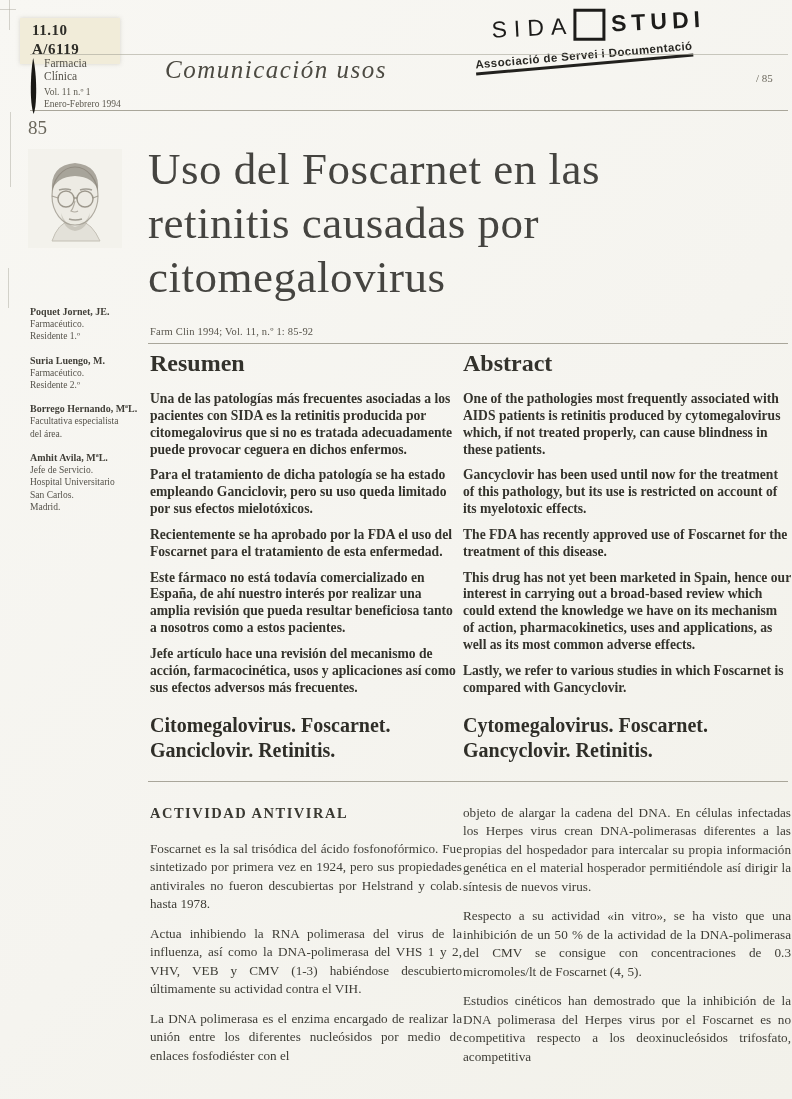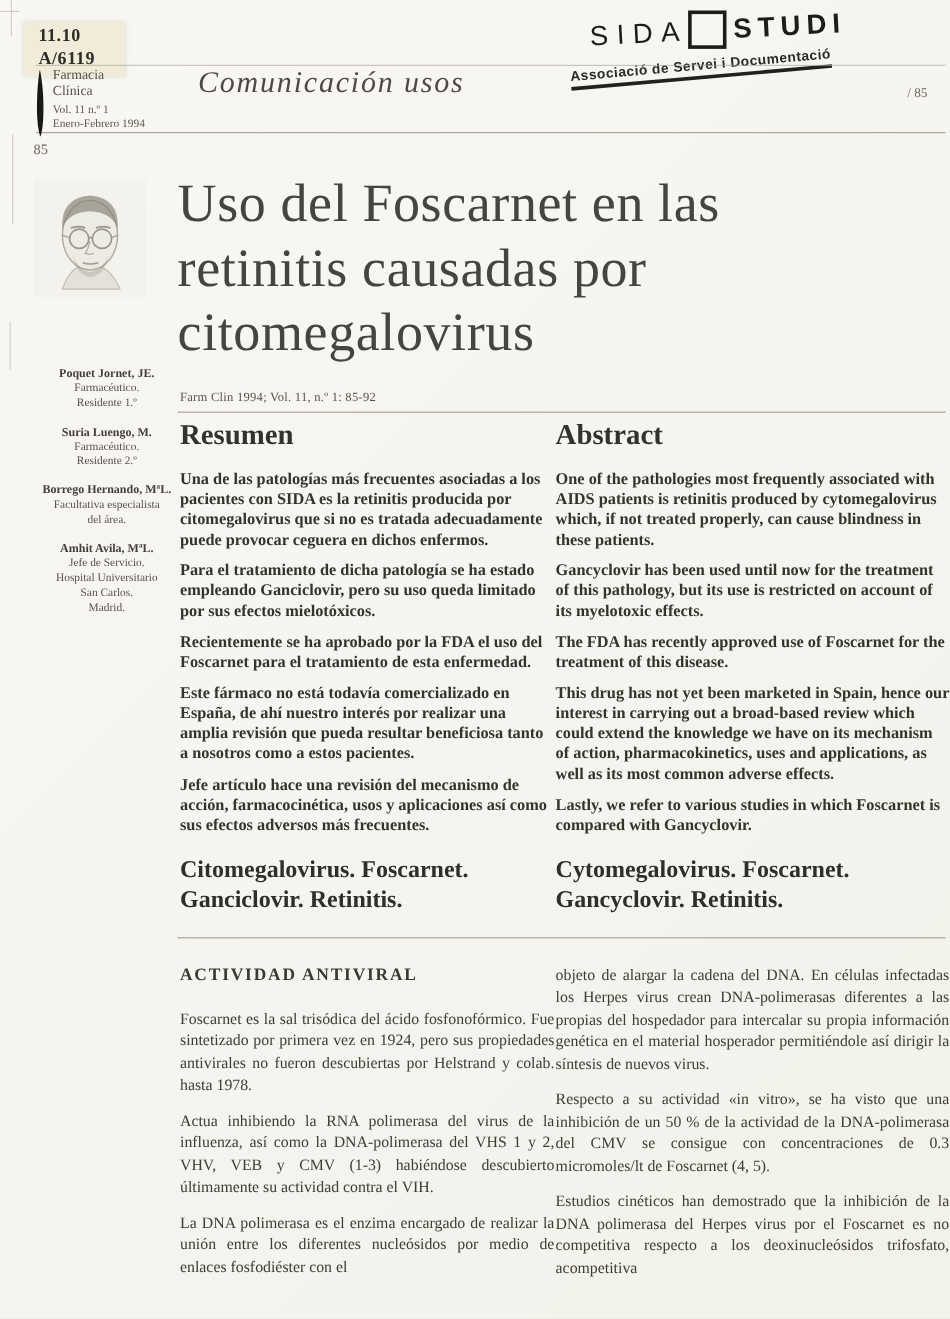--- a/index.html
+++ b/index.html
@@ -6,21 +6,21 @@
   .page{
     position:relative;width:792px;height:1099px;margin:0 auto;
     background:linear-gradient(135deg,#f8f7f3 0%,#f5f4ef 55%,#f2f1ea 100%);
     font-family:"Liberation Serif","DejaVu Serif",serif;
     color:#3b3a34;overflow:hidden;
   }
   
   .artifact{position:absolute;background:#b5b2a8;opacity:.55;}
   
   .sticker{
-    position:absolute;left:20px;top:18px;width:84px;height:46px;
+    position:absolute;left:20px;top:18px;width:100px;height:46px;
     background:#f1ecd9;box-shadow:0 0 4px rgba(120,115,95,.25);
     padding:3px 0 0 12px;box-sizing:border-box;
   }
   .sticker div{font-size:15px;font-weight:700;color:#2e2d28;line-height:1.25;letter-spacing:.5px;}
   
   .stamp{position:absolute;left:492px;top:6px;width:300px;transform:rotate(-3deg);color:#1d1c1a;}
   .stamp-row{display:flex;align-items:center;font-family:"Liberation Sans","DejaVu Sans",sans-serif;}
   .stamp-sida{font-size:23px;letter-spacing:7px;font-weight:400;}
   .stamp-square{width:26px;height:26px;border:3px solid #1d1c1a;margin:0 6px 0 0;transform:rotate(3deg);}
   .stamp-studi{font-size:23px;letter-spacing:5px;font-weight:700;}
@@ -32,30 +32,30 @@
   .page-ref-top{position:absolute;left:756px;top:72px;font-size:11px;color:#6b675c;}
   
   .rule{position:absolute;height:1px;background:#a9a69a;}
   .ink-mark{position:absolute;left:30px;top:58px;width:7px;height:56px;}
   .masthead-journal{position:absolute;left:44px;top:57px;font-size:11.5px;color:#55524a;line-height:1.15;}
   .masthead-vol{position:absolute;left:44px;top:86px;font-size:9.5px;color:#5c594f;line-height:1.3;}
   .section-banner{
     position:absolute;left:165px;top:56px;font-size:25px;font-style:italic;
     color:#4c4a42;letter-spacing:1.5px;
   }
-  .page-num{position:absolute;left:28px;top:117px;font-size:12px;color:#6b675c;}
+  .page-num{position:absolute;left:28px;top:117px;font-size:19px;color:#6b675c;}
   
   .portrait{position:absolute;left:28px;top:149px;width:94px;height:99px;opacity:.85;}
   
   .title{
     position:absolute;left:148px;top:142px;width:620px;
     font-size:45px;line-height:1.2;color:#454440;letter-spacing:.5px;
   }
   
-  .authors{position:absolute;left:30px;top:305px;width:118px;text-align:center;}
+  .authors{position:absolute;left:30px;top:305px;width:118px;}
   .author{margin-bottom:11px;}
   .author-name{font-size:10px;font-weight:700;color:#413f38;line-height:1.3;}
   .author-line{font-size:9.5px;color:#55524a;line-height:1.3;}
   
   .citation{position:absolute;left:150px;top:326px;font-size:10.5px;color:#57544b;letter-spacing:.2px;}
   
   .col-head{font-size:24px;font-weight:700;color:#33322c;margin:0 0 14px 0;}
   .resumen-col{position:absolute;left:150px;top:350px;width:306px;}
   .abstract-col{position:absolute;left:463px;top:350px;width:328px;}
   .col-par{font-size:13.6px;font-weight:700;color:#34332c;line-height:1.24;margin:0 0 9px 0;}

